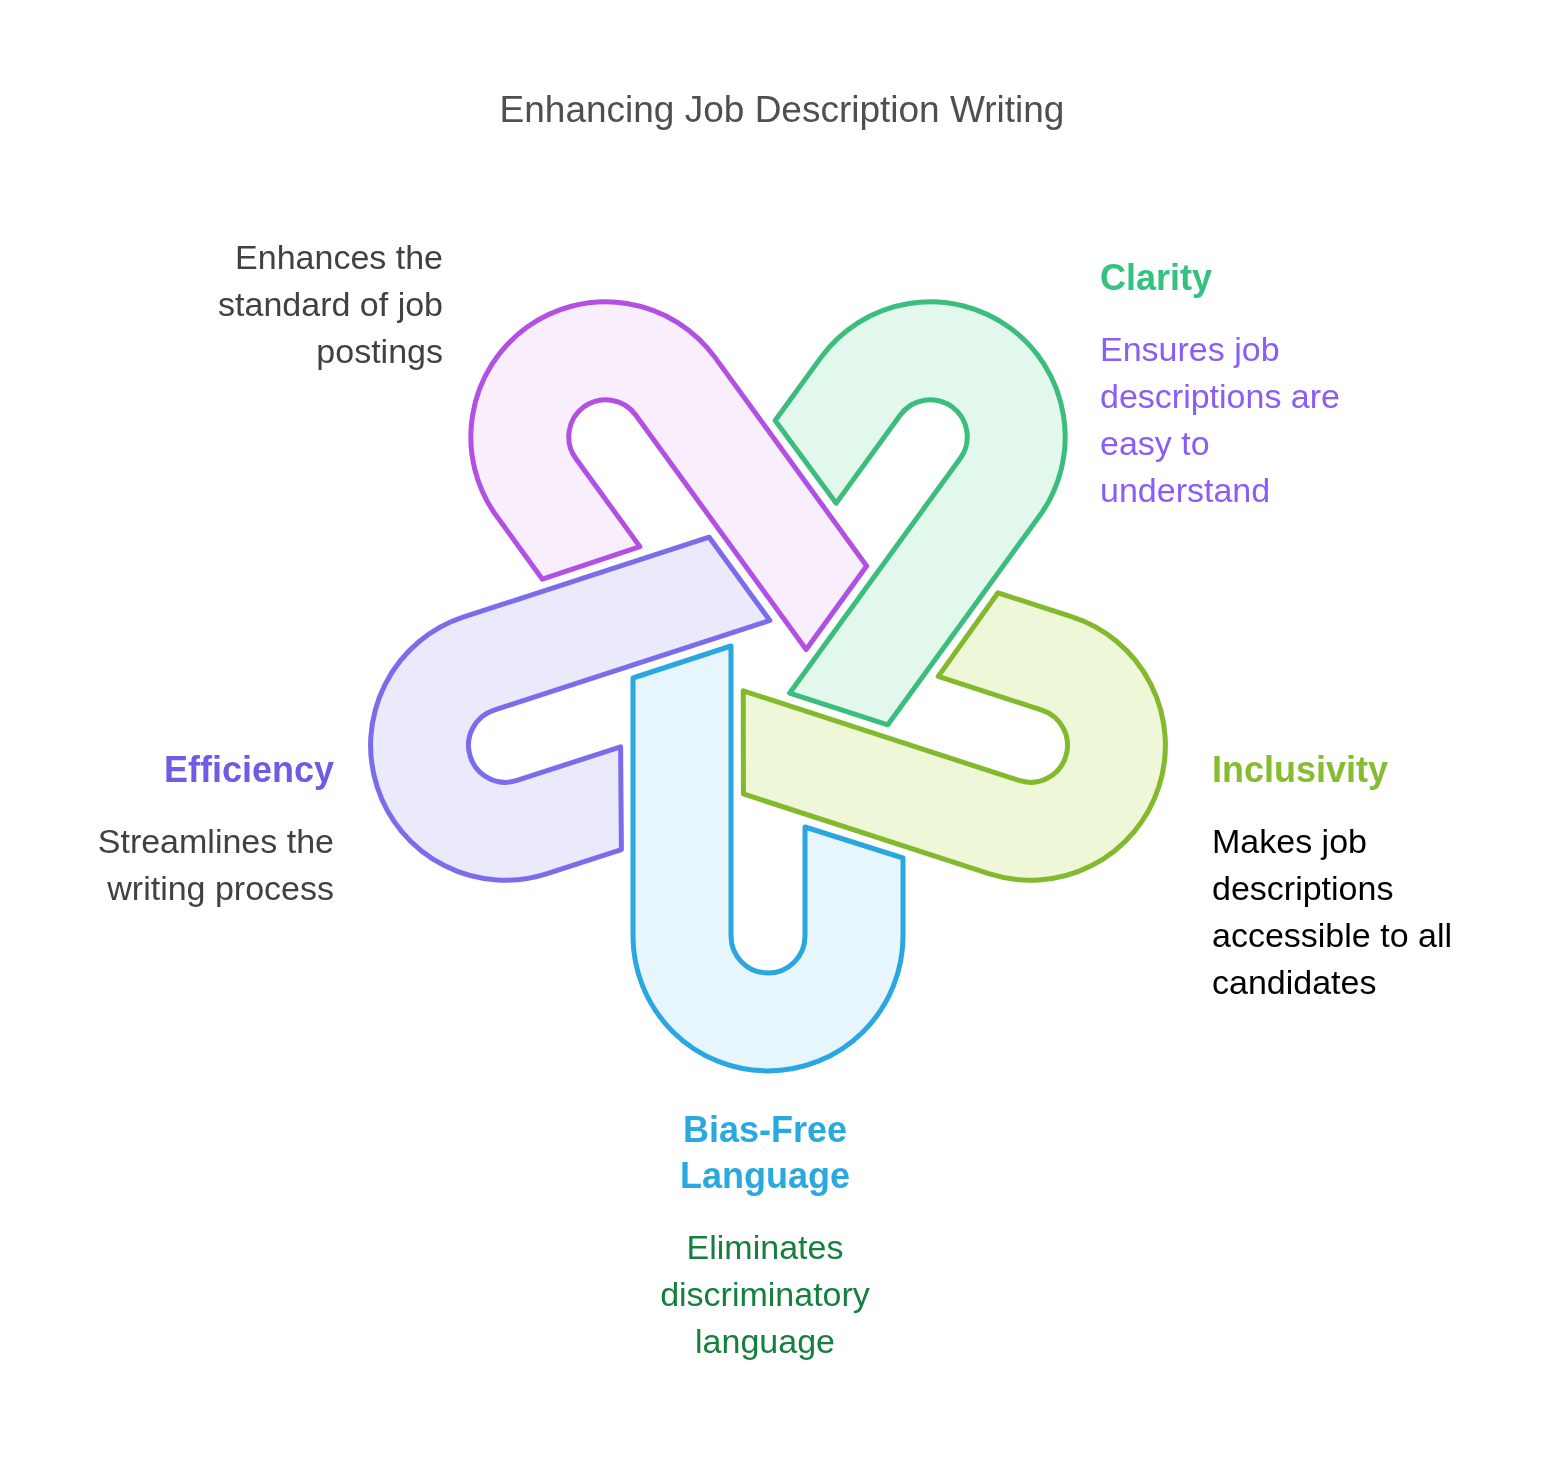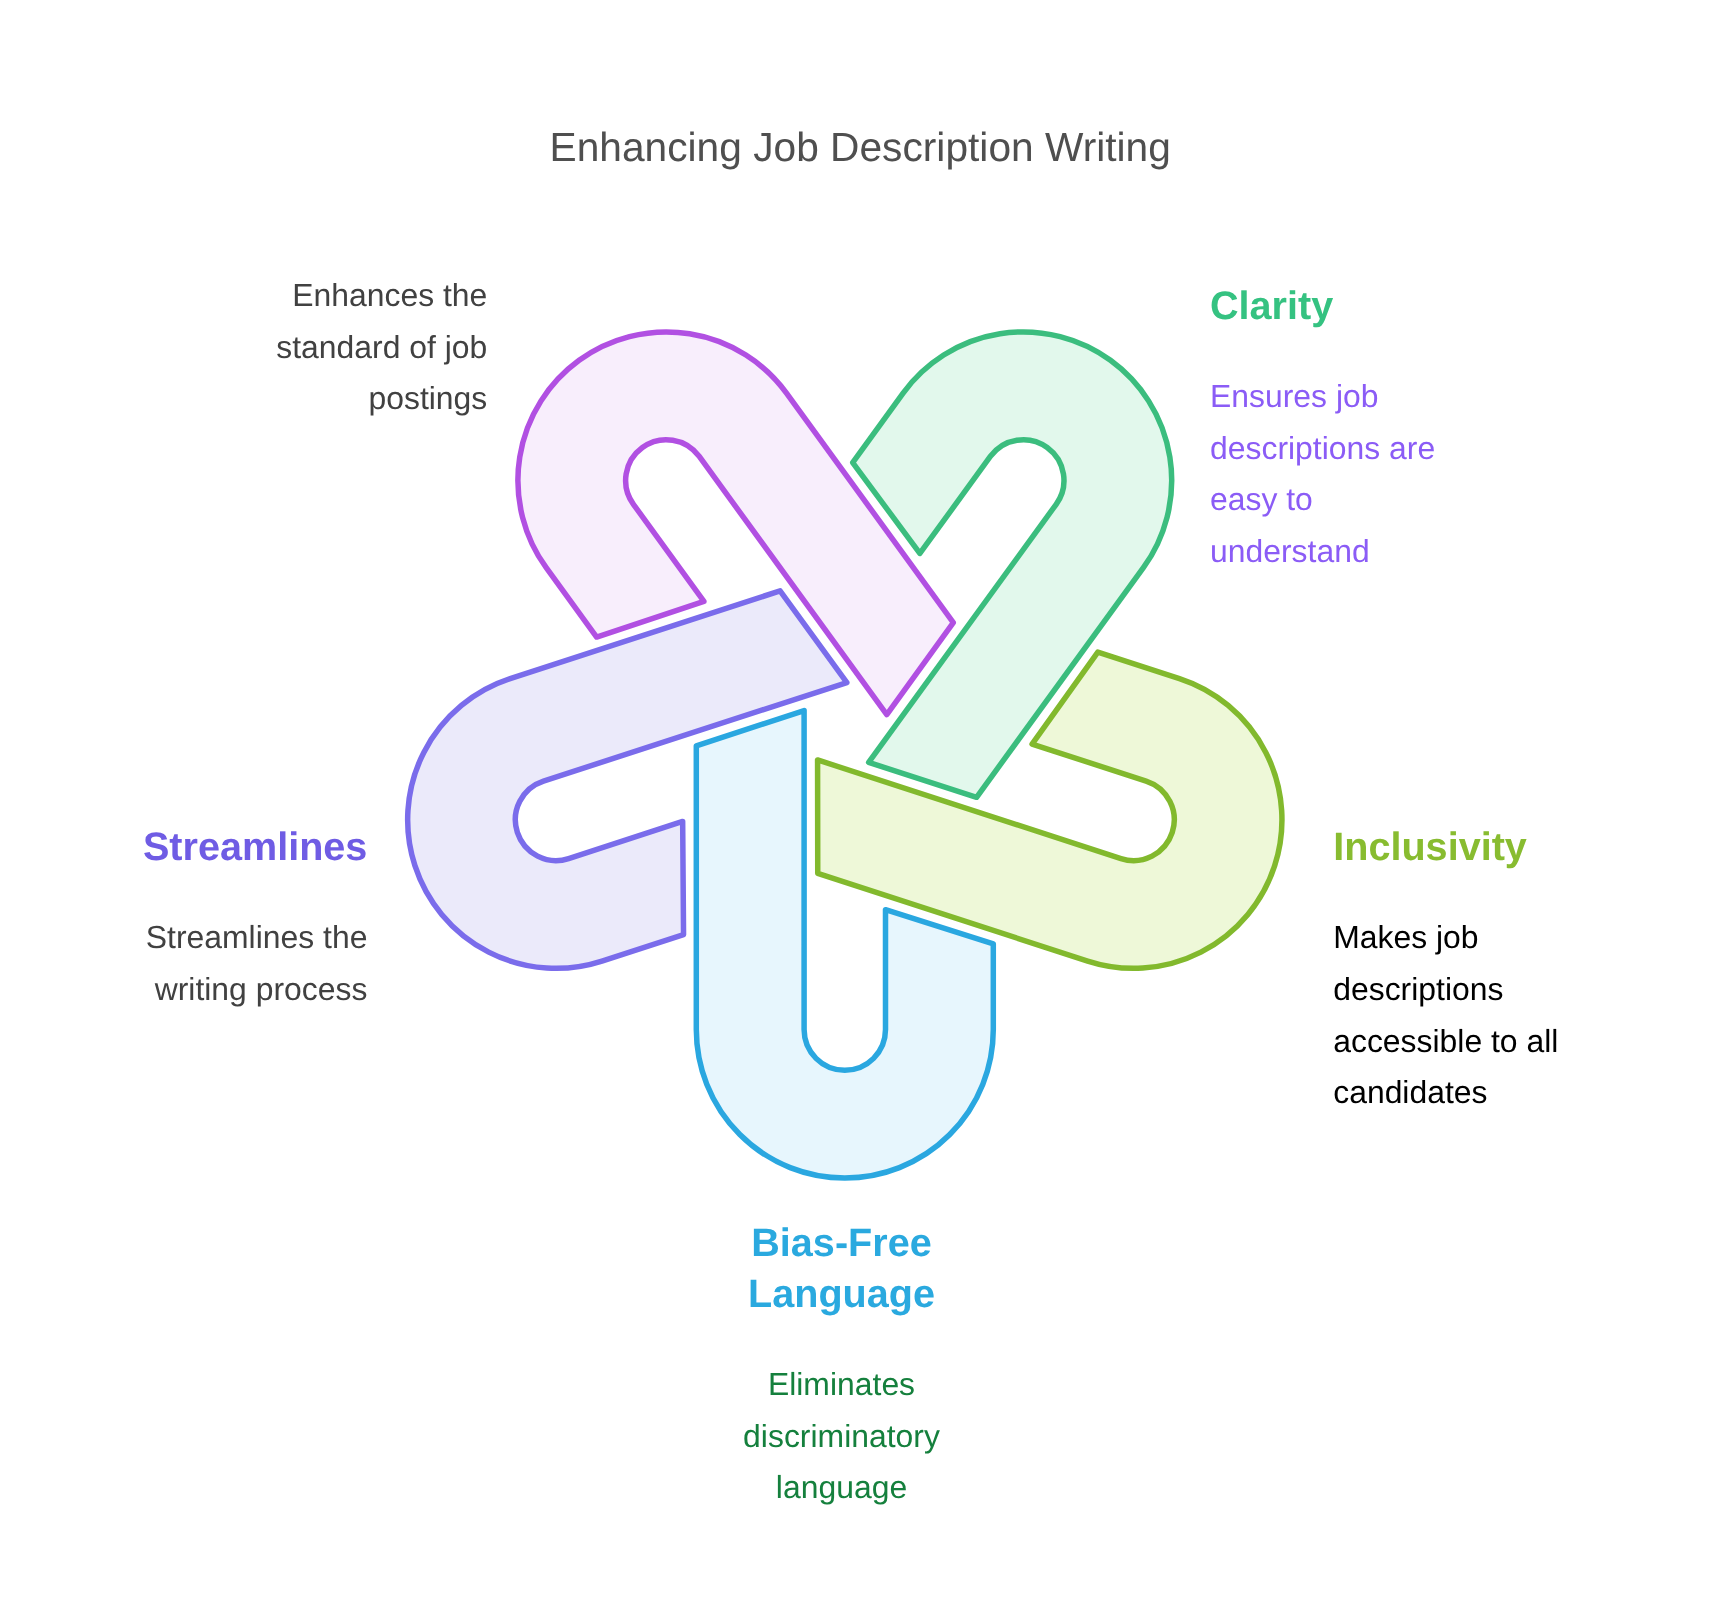--- a/index.html
+++ b/index.html
@@ -12,39 +12,39 @@
     overflow:hidden;
   }
   .knot{
     position:absolute;
     left:0; top:0;
     width:1564px;
     height:1468px;
   }
   .title{
     position:absolute;
-    top:113px;
+    top:89px;
     left:0;
     width:100%;
     text-align:center;
     font-size:37px;
     line-height:42px;
     color:#4f4f4f;
   }
   .label{position:absolute;}
   .label .heading{
     font-size:36px;
     font-weight:bold;
     line-height:46px;
     white-space:pre-line;
   }
   .label .desc{
-    font-size:29px;
+    font-size:34px;
     line-height:47px;
-    margin-top:37px;
+    margin-top:25px;
     color:#414141;
     white-space:pre-line;
   }
   .quality{ top:209px; right:1121px; text-align:right; }
   .clarity{ top:255px; left:1100px; text-align:left; }
   .inclusivity{ top:747px; left:1212px; text-align:left; }
   .bias{ top:1107px; left:565px; width:400px; text-align:center; }
   .efficiency{ top:747px; right:1230px; text-align:right; }
 </style>
 </head>
@@ -89,18 +89,18 @@
 
   <div class="label bias">
     <div class="heading" style="color: rgb(42, 169, 223);">Bias-Free
 Language</div>
     <div class="desc" style="color: #15803d;">Eliminates
 discriminatory
 language</div>
   </div>
 
   <div class="label efficiency">
-    <div class="heading" style="color: rgb(111, 92, 228);">Streamlines</div>
+    <div class="heading" style="color: rgb(111, 92, 228);">Efficiency</div>
     <div class="desc" style="color: rgb(65, 65, 65);">Streamlines the
 writing process</div>
   </div>
 
 </div>
 
 </body></html>

